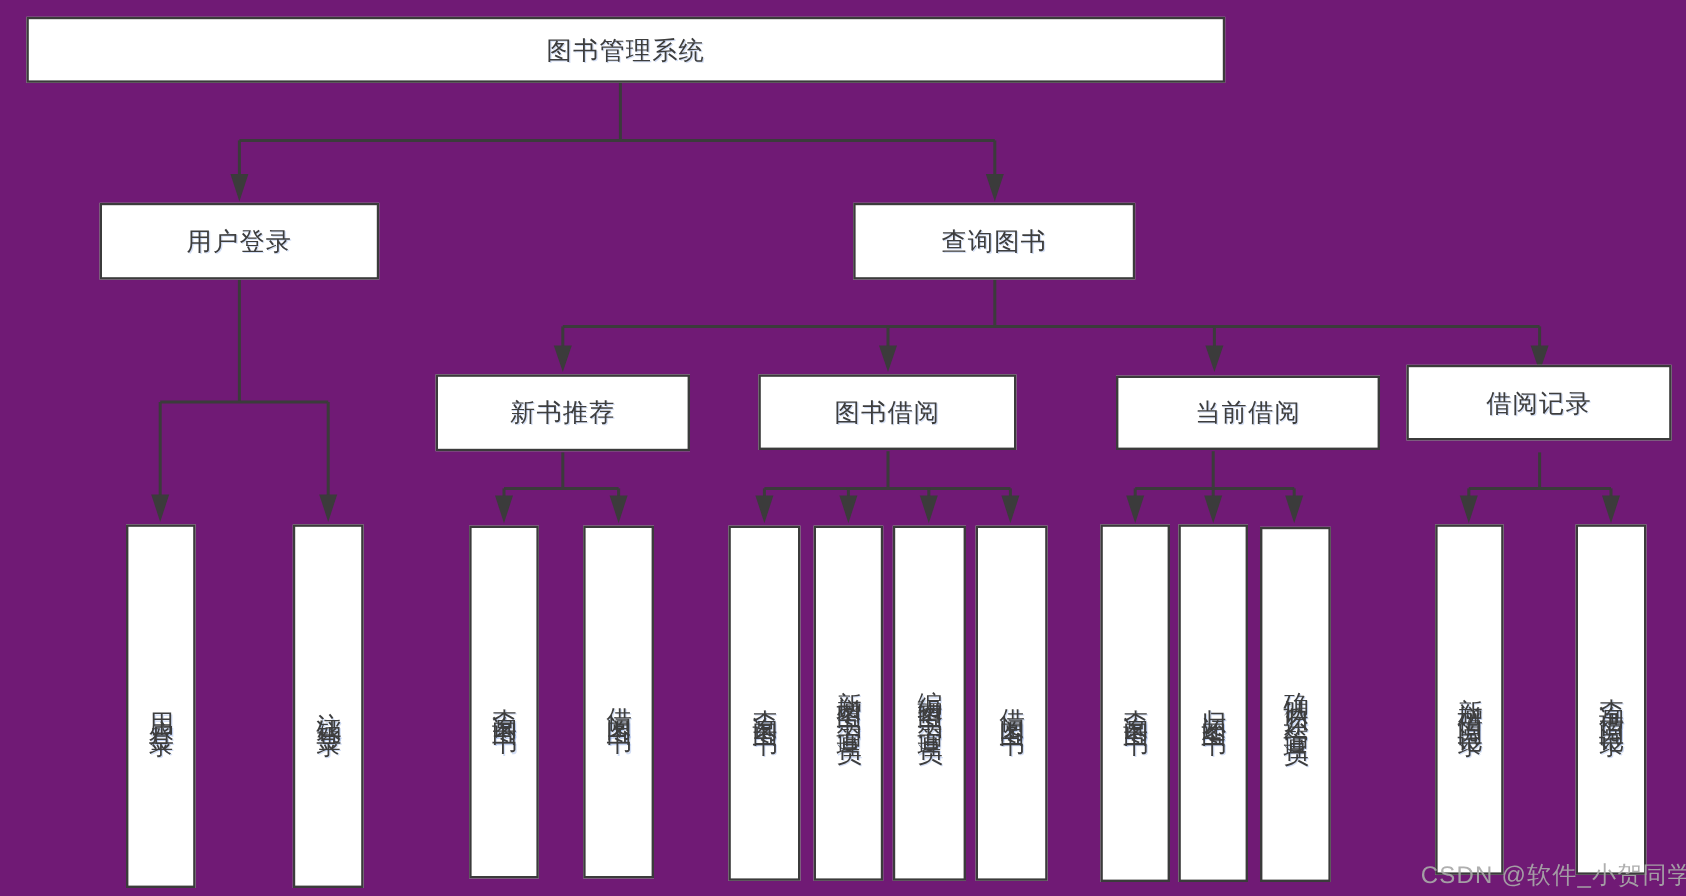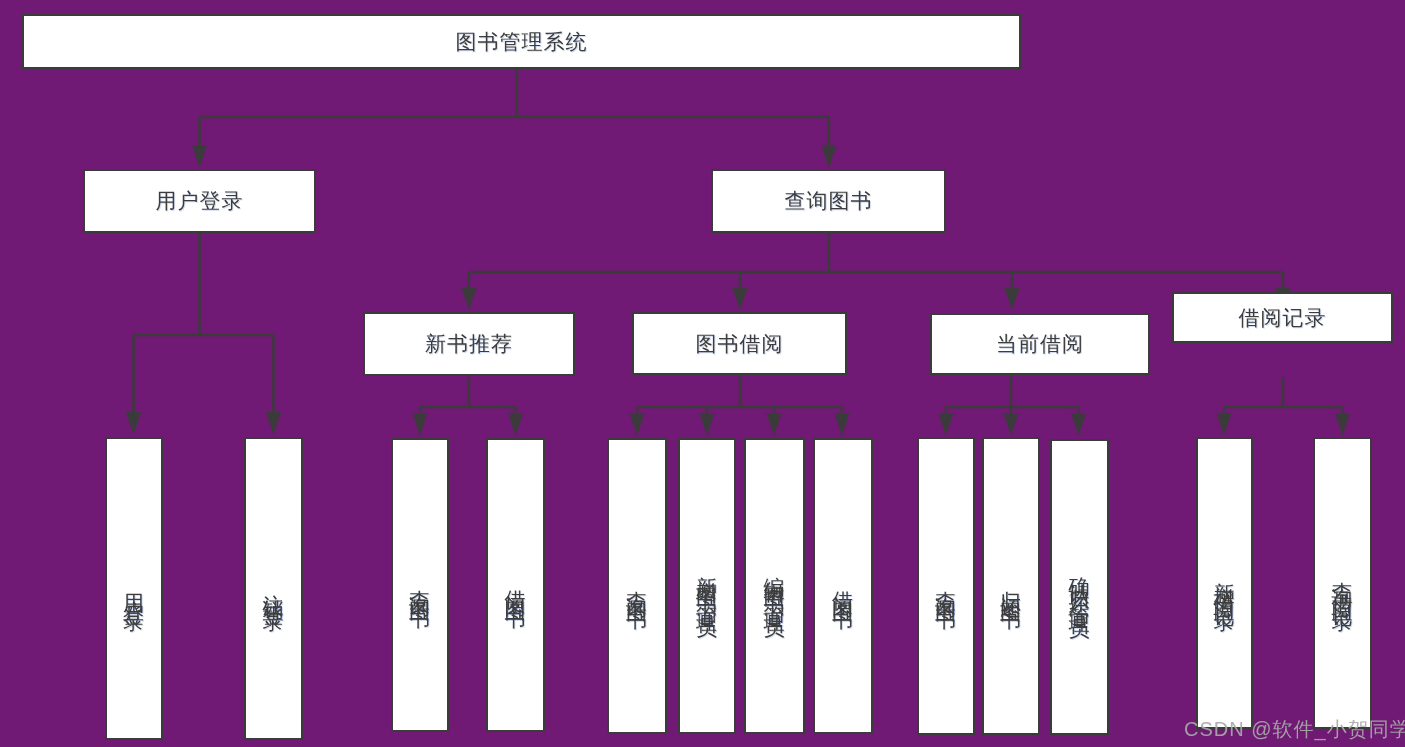--- a/index.html
+++ b/index.html
@@ -111,21 +111,21 @@
   </svg>
 
   <div class="box" style="left:22px;top:14px;width:999px;height:55px">图书管理系统</div>
 
   <div class="box" style="left:83px;top:169px;width:233px;height:64px">用户登录</div>
   <div class="box" style="left:711px;top:169px;width:235px;height:64px">查询图书</div>
 
   <div class="box" style="left:632px;top:312px;width:215px;height:63px">图书借阅</div>
   <div class="box" style="left:363px;top:312px;width:212px;height:64px">新书推荐</div>
   <div class="box" style="left:930px;top:313px;width:220px;height:62px">当前借阅</div>
-  <div class="box" style="left:1172px;top:292px;width:221px;height:51px">借阅记录</div>
+  <div class="box" style="left:1172px;top:304px;width:221px;height:63px">借阅记录</div>
 
   <div class="box leaf" style="left:105px;top:437px;width:58px;height:303px">用户登录</div>
   <div class="box leaf" style="left:244px;top:437px;width:59px;height:303px">注销登录</div>
 
   <div class="box leaf" style="left:391px;top:438px;width:58px;height:294px">查询图书</div>
   <div class="box leaf" style="left:486px;top:438px;width:59px;height:294px">借阅图书</div>
 
   <div class="box leaf" style="left:607px;top:438px;width:60px;height:296px">查询图书</div>
   <div class="box leaf" style="left:678px;top:438px;width:58px;height:296px">新增图书（管理员）</div>
   <div class="box leaf" style="left:744px;top:438px;width:61px;height:296px">编辑图书（管理员）</div>

